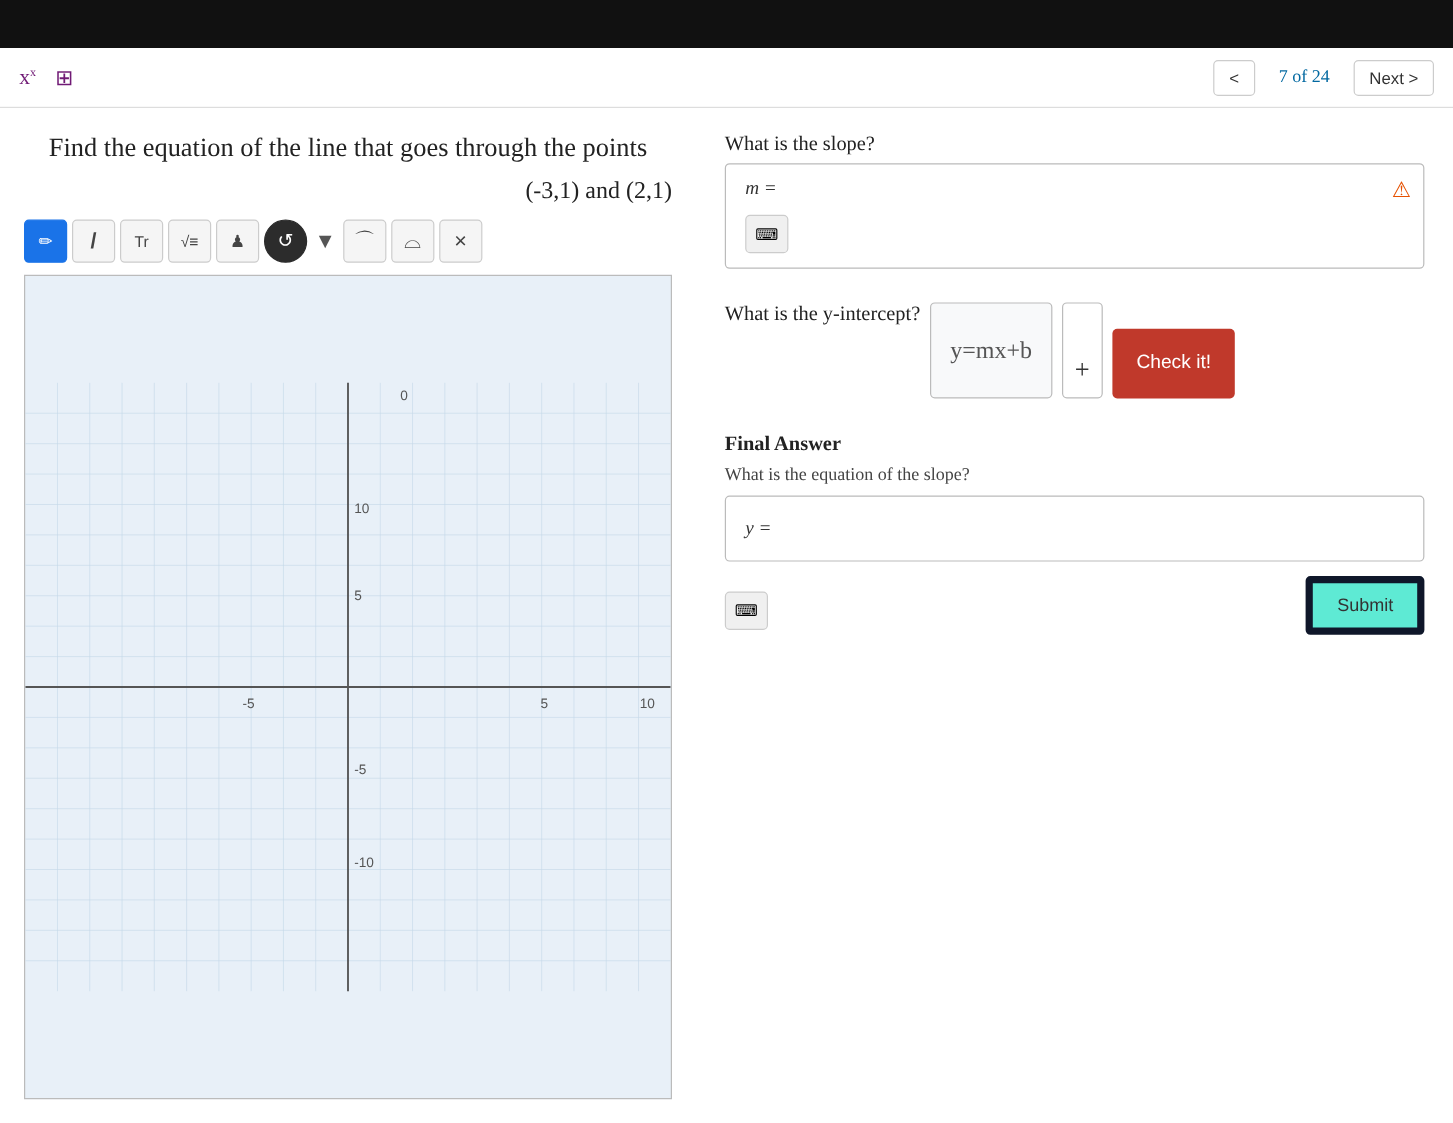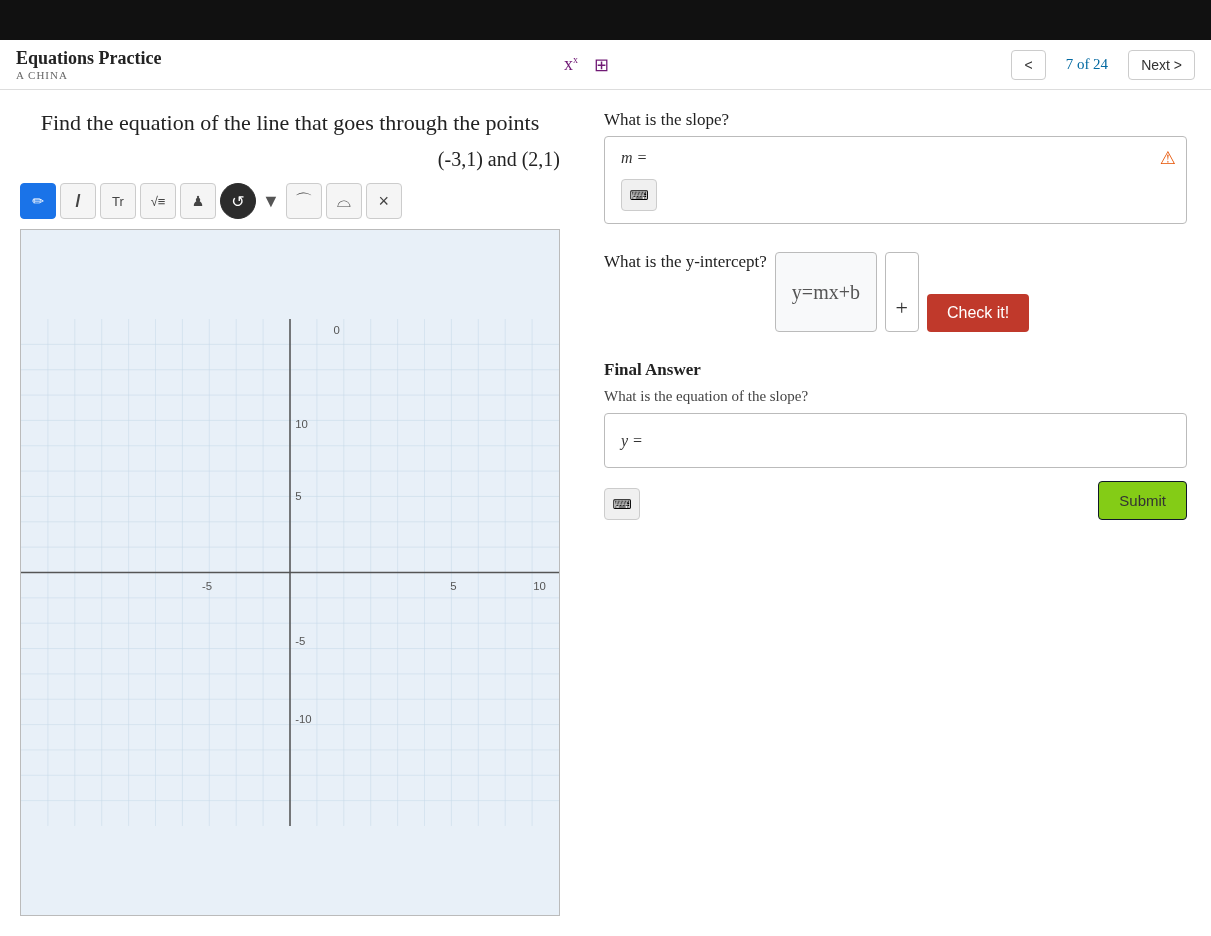--- a/index.html
+++ b/index.html
@@ -262,21 +262,21 @@
       font-size: 22px;
       color: #333;
       cursor: pointer;
     }
 
     .check-btn {
       background: #c0392b;
       color: #fff;
       border: none;
       border-radius: 4px;
-      padding: 10px 20px;
+      padding: 20px 20px;
       font-size: 16px;
       cursor: pointer;
       align-self: flex-end;
       margin-top: 4px;
     }
 
     
     .final-answer-section {
       display: flex;
       flex-direction: column;
@@ -311,23 +311,23 @@
     }
 
     .final-keyboard-row {
       display: flex;
       align-items: center;
       justify-content: space-between;
       margin-top: 4px;
     }
 
     .submit-btn {
-      background: #84cc16;
+      background: #5eead4;
       color: #333;
-      border: 1px solid #0f172a;
+      border: 6px solid #0f172a;
       border-radius: 4px;
       padding: 10px 20px;
       font-size: 15px;
       cursor: pointer;
     }
 
     
     .graph-svg {
       width: 100%;
       height: 100%;
@@ -339,24 +339,20 @@
     .axis-label { font-size: 11px; fill: #555; font-family: Arial, sans-serif; }
   </style>
 </head>
 <body>
 
 <div class="top-bar"></div>
 
 <div class="main-area">
 
   <div class="header">
-    <div class="header-left">
-      <span class="app-title">Equations Practice</span>
-      <span class="app-subtitle">A CHINA</span>
-    </div>
     <div class="header-center">
       <span class="header-icon">x<sup style="font-size:10px">x</sup></span>
       <span class="header-icon">⊞</span>
     </div>
     <div class="header-right">
       <button class="nav-btn">&lt;</button>
       <span class="page-counter">7 of 24</span>
       <button class="nav-btn">Next &gt;</button>
     </div>
   </div>

